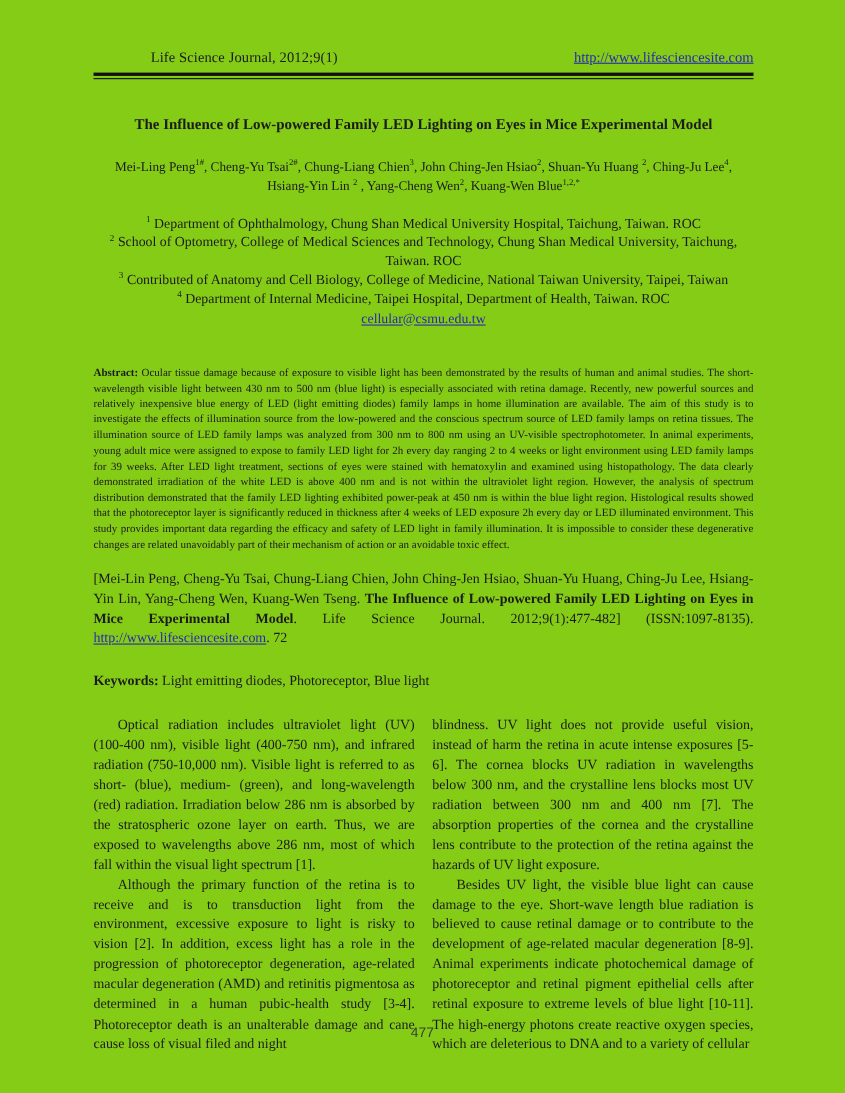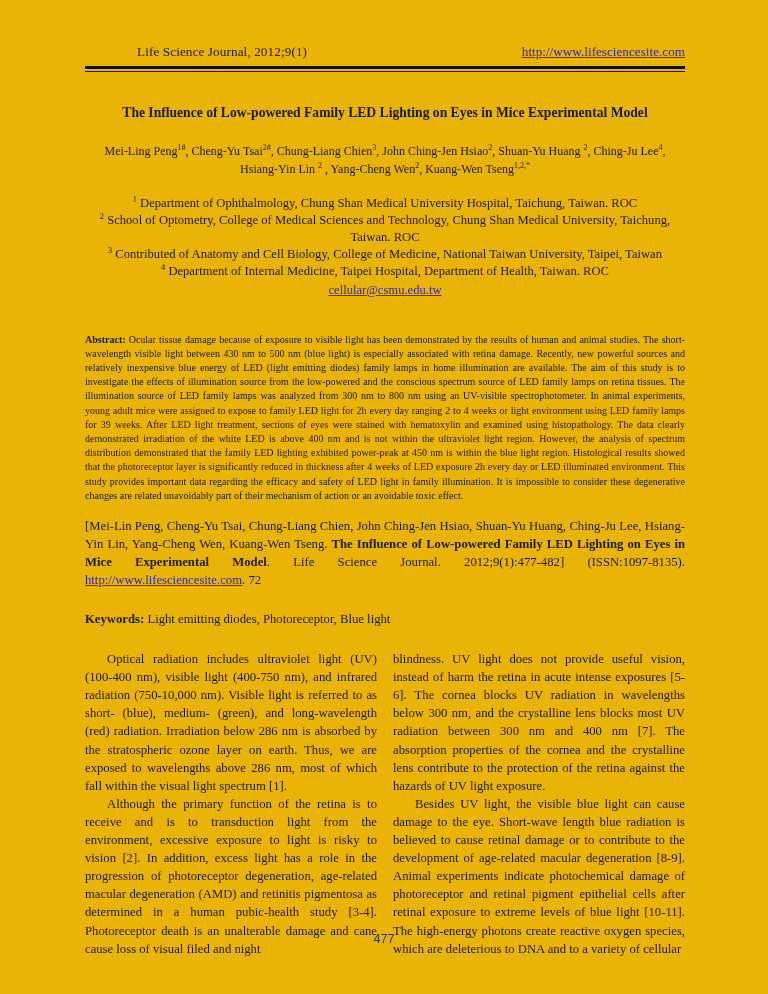--- a/index.html
+++ b/index.html
@@ -5,21 +5,21 @@
   html, body {
     margin: 0;
     padding: 0;
     background: #b8b8b8;
   }
   .page {
     position: relative;
     width: 768px;
     height: 994px;
     margin: 0 auto;
-    background: #eab308;
+    background: #84cc16;
     font-family: "Liberation Serif", "DejaVu Serif", serif;
     color: #1b1b1b;
     overflow: hidden;
     box-sizing: border-box;
   }
   .content {
     position: absolute;
     left: 85px;
     top: 0;
     width: 600px;
@@ -155,21 +155,21 @@
       <div class="runhead-left">Life Science Journal, 2012;9(1)</div>
       <div class="runhead-right">http://www.lifesciencesite.com</div>
     </div>
     <div class="rule-thick"></div>
     <div class="rule-thin"></div>
 
     <div class="title">The Influence of Low-powered Family LED Lighting on Eyes in Mice Experimental Model</div>
 
     <div class="authors">
       <div id="author-line-1"><span>Mei-Ling Peng</span><sup>1#</sup>, <span>Cheng-Yu Tsai</span><sup>2#</sup>, <span>Chung-Liang Chien</span><sup>3</sup>, <span>John Ching-Jen Hsiao</span><sup>2</sup>, <span>Shuan-Yu Huang </span><sup>2</sup>, <span>Ching-Ju Lee</span><sup>4</sup>,</div>
-      <div id="author-line-2"><span>Hsiang-Yin Lin </span><sup>2</sup> , <span>Yang-Cheng Wen</span><sup>2</sup>, <span>Kuang-Wen Tseng</span><sup>1,2,*</sup></div>
+      <div id="author-line-2"><span>Hsiang-Yin Lin </span><sup>2</sup> , <span>Yang-Cheng Wen</span><sup>2</sup>, <span>Kuang-Wen Blue</span><sup>1,2,*</sup></div>
     </div>
 
     <div class="affils">
       <div class="affil" id="affil-0"><sup>1</sup><span> Department of Ophthalmology, Chung Shan Medical University Hospital, Taichung, Taiwan. ROC</span></div>
       <div class="affil" id="affil-1"><sup>2</sup><span> School of Optometry, College of Medical Sciences and Technology, Chung Shan Medical University, Taichung, Taiwan. ROC</span></div>
       <div class="affil" id="affil-2"><sup>3</sup><span> Contributed of Anatomy and Cell Biology, College of Medicine, National Taiwan University, Taipei, Taiwan</span></div>
       <div class="affil" id="affil-3"><sup>4</sup><span> Department of Internal Medicine, Taipei Hospital, Department of Health, Taiwan. ROC</span></div>
       <div class="email">cellular@csmu.edu.tw</div>
     </div>
 

